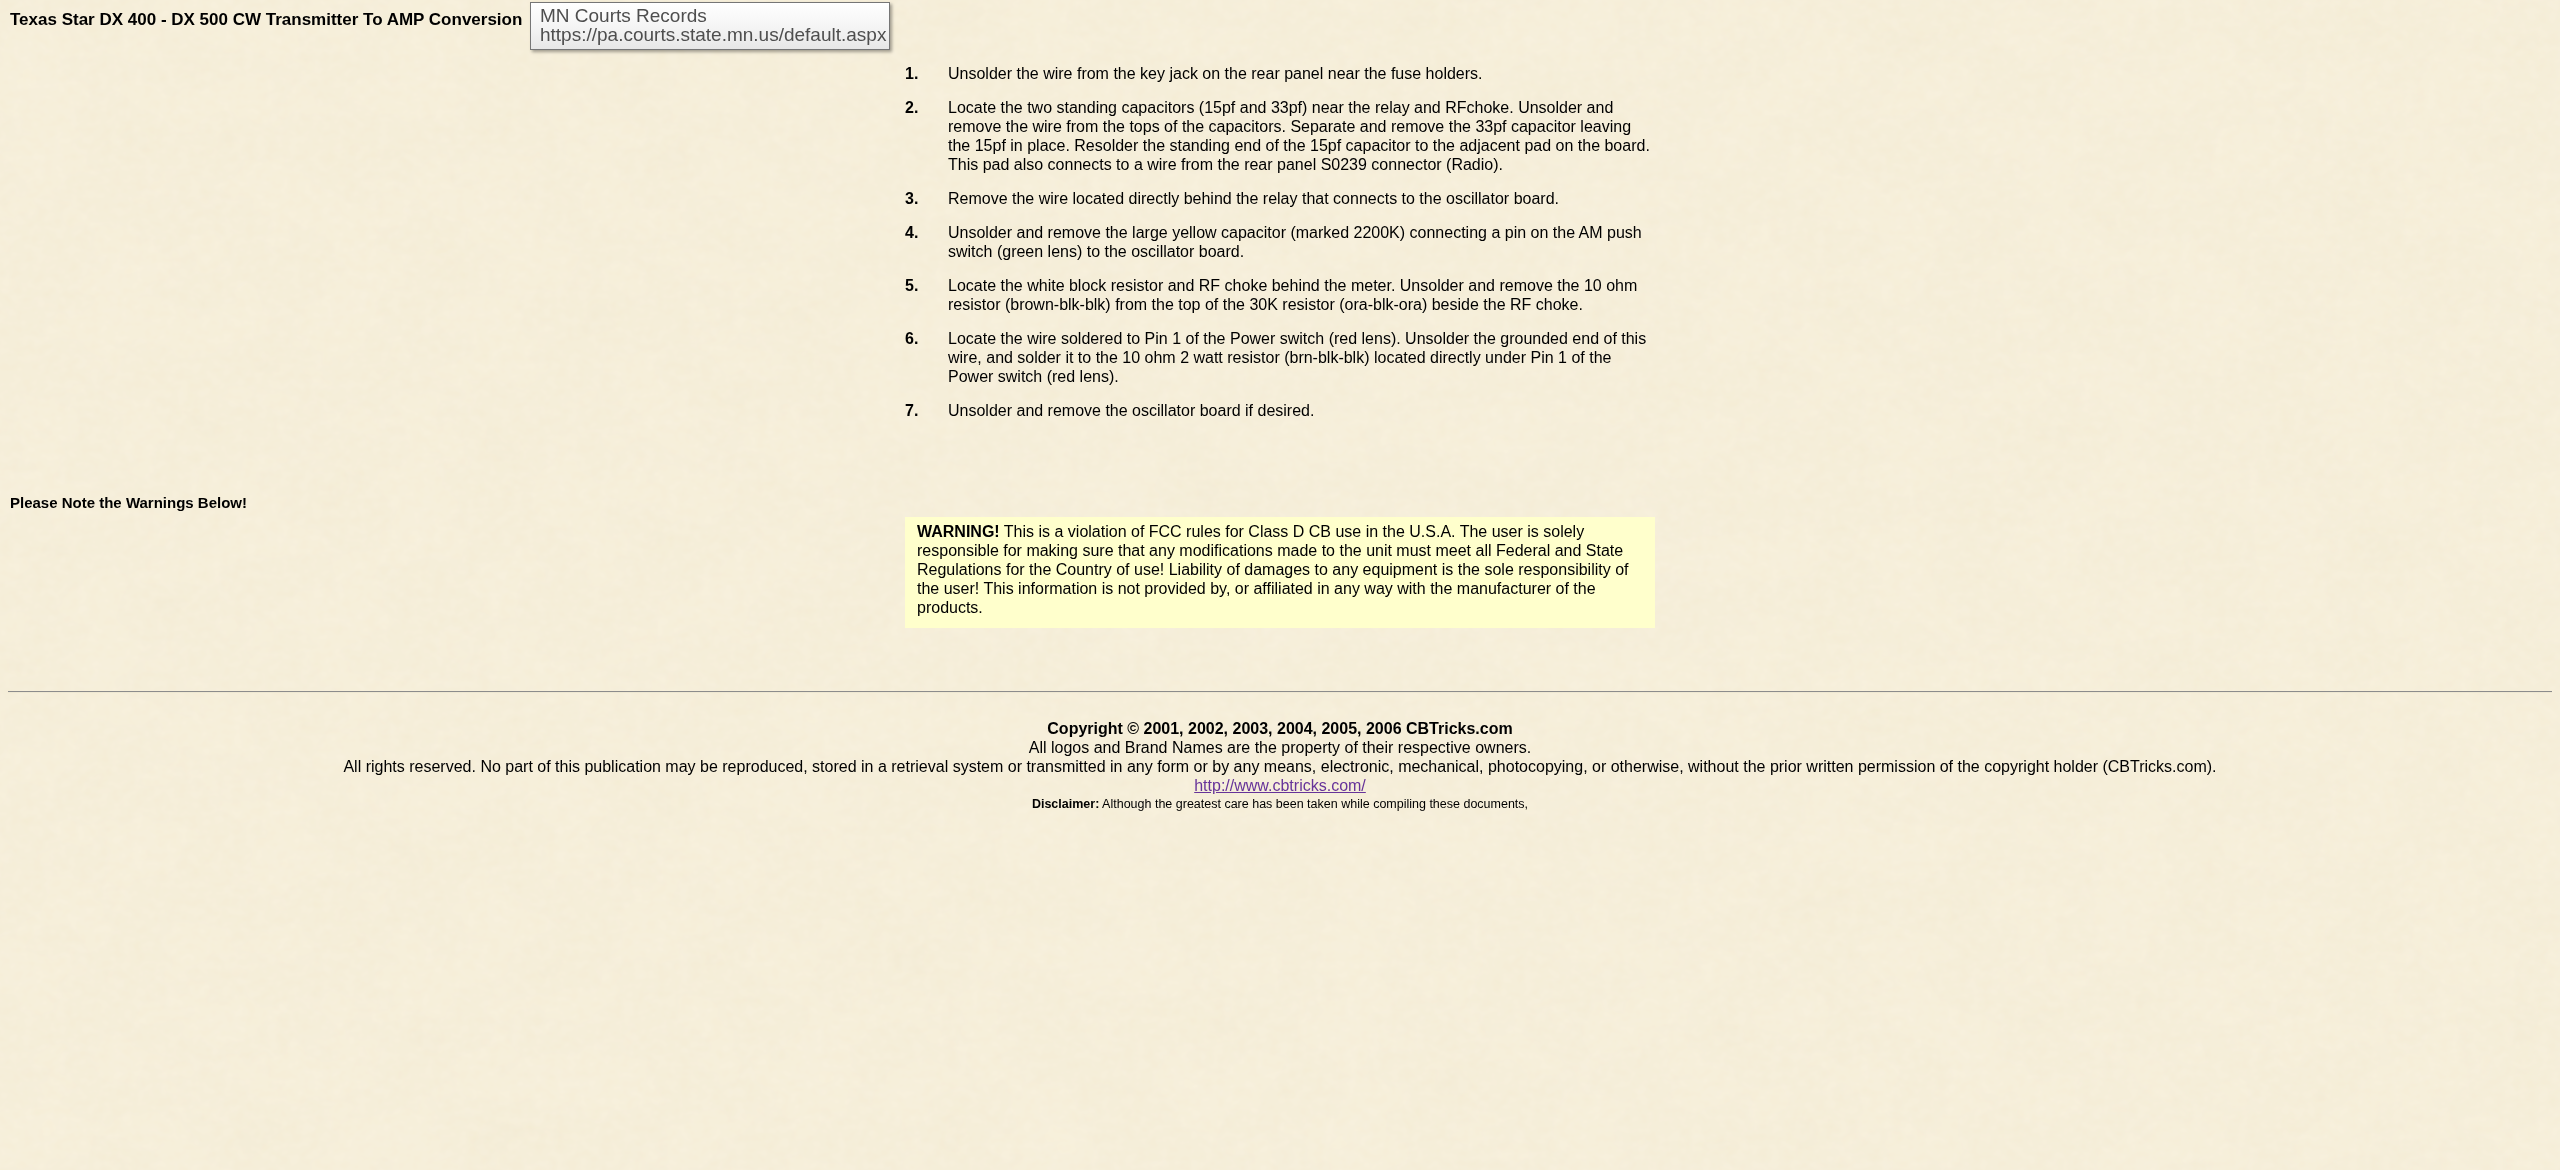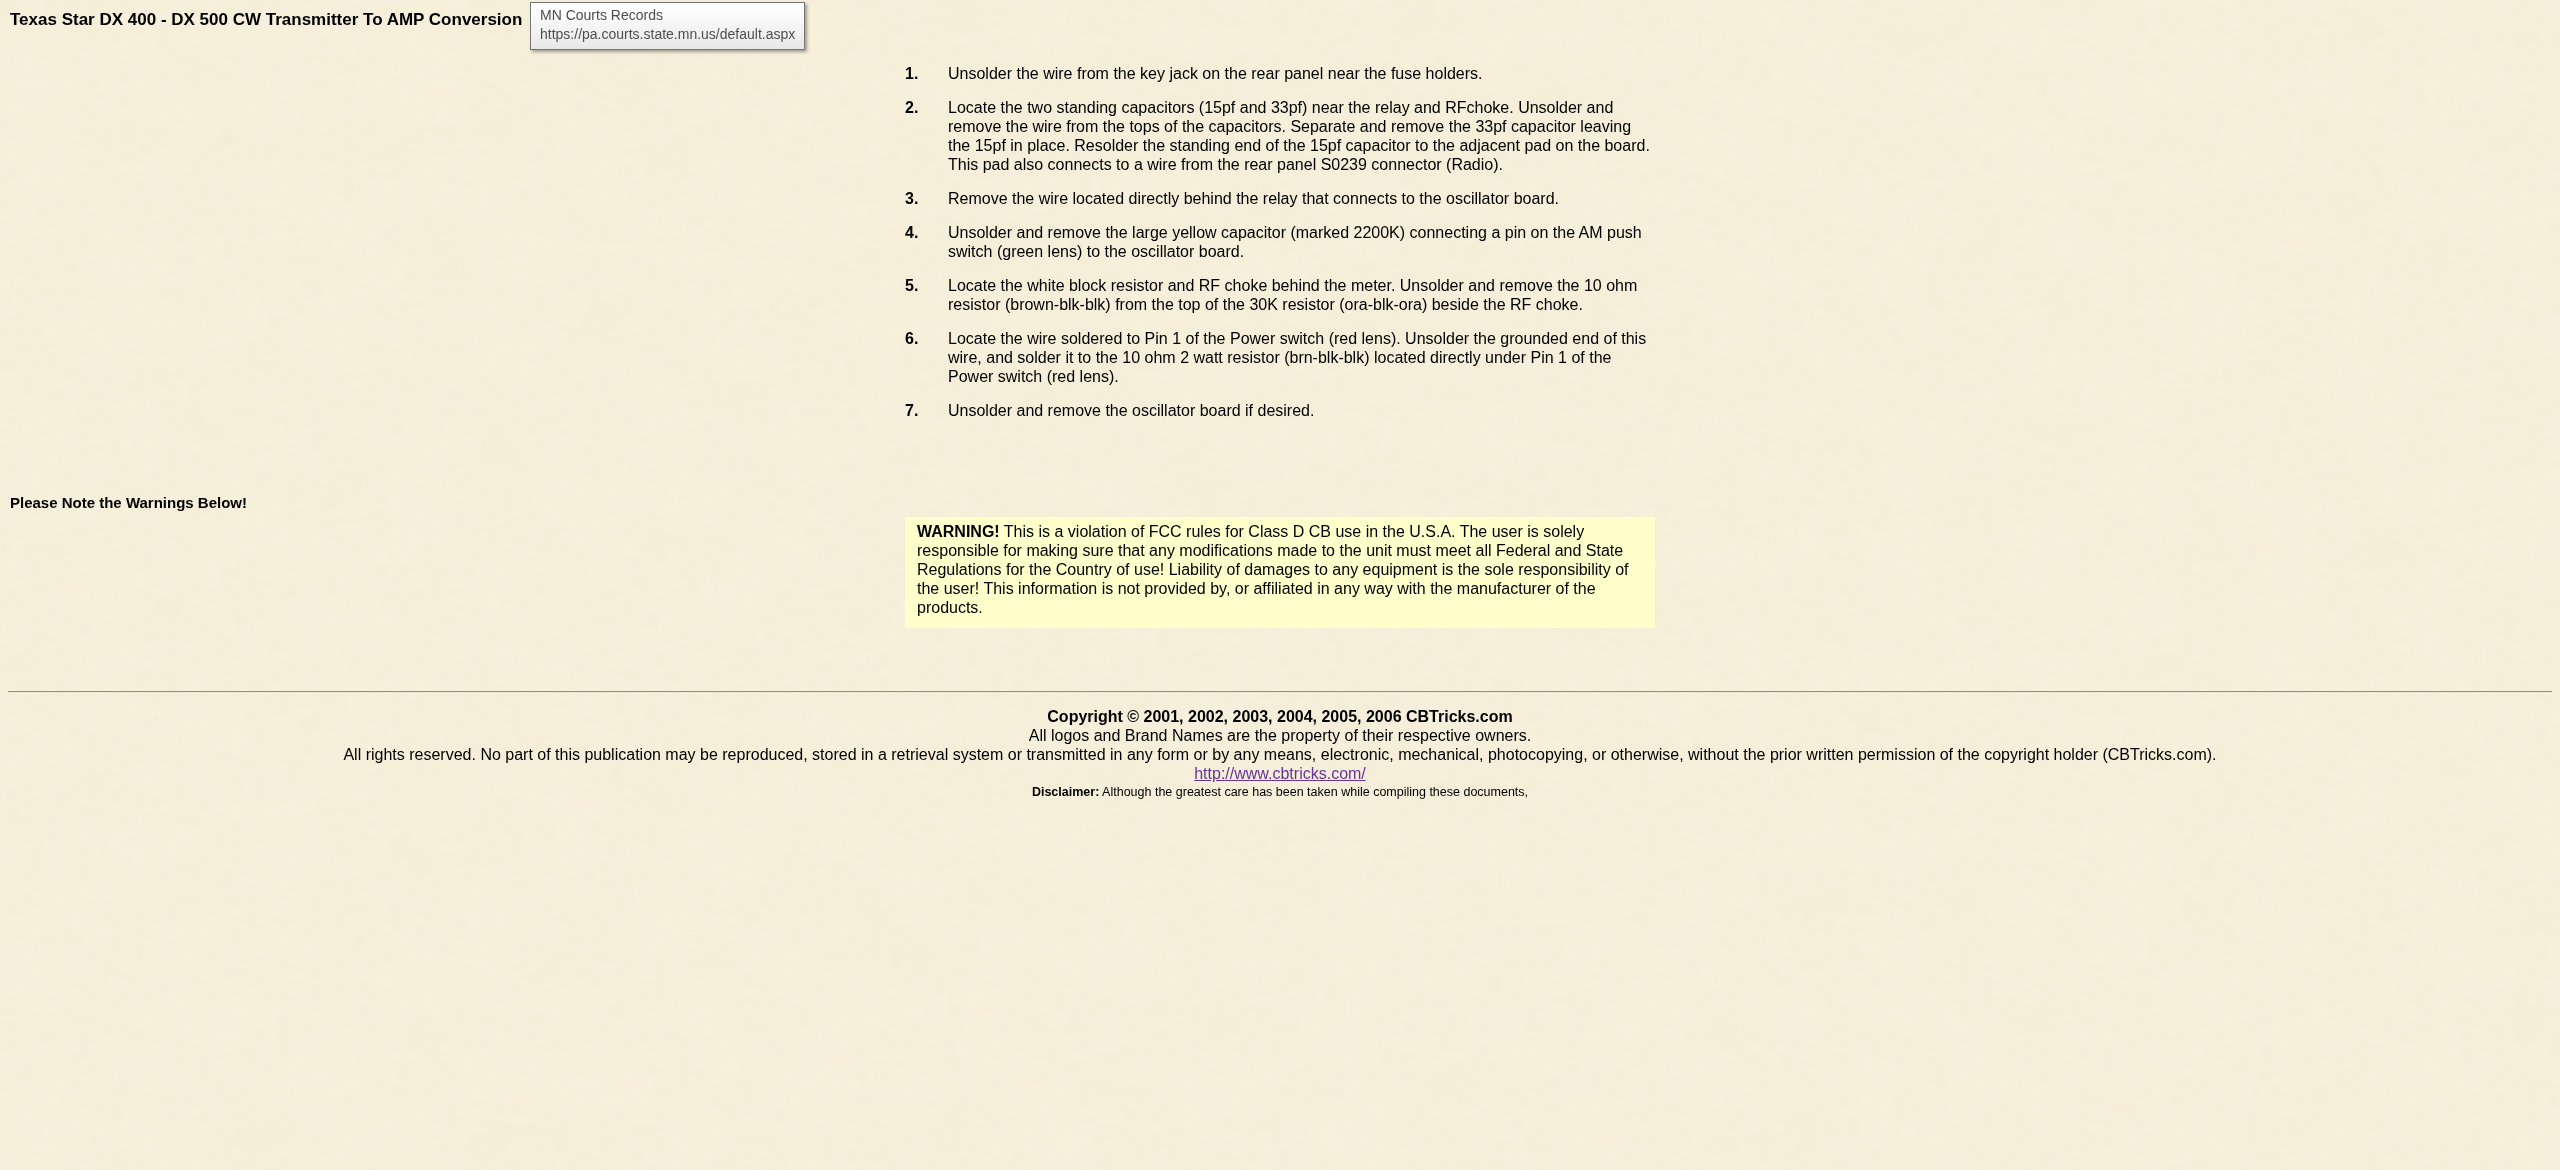--- a/index.html
+++ b/index.html
@@ -37,22 +37,22 @@
     font-weight: bold;
     white-space: nowrap;
   }
   .tooltip {
     position: absolute;
     top: 2px;
     left: 530px;
     background: linear-gradient(to bottom, #ffffff 0%, #f4f4f4 55%, #e7e7e7 100%);
     border: 1px solid #767676;
     box-shadow: 2px 2px 3px rgba(0,0,0,0.35);
-    padding: 3px 9px 5px 9px;
-    font-size: 14px;
+    padding: 3px 3px 5px 9px;
+    font-size: 19px;
     line-height: 19px;
     color: #4e4e4e;
     white-space: nowrap;
   }
   .content {
     width: 750px;
     margin: 0 auto;
     padding-top: 64px;
   }
   .item {
@@ -87,21 +87,21 @@
     font-weight: bold;
   }
   hr.footer-divider {
     margin: 63px 8px 0 8px;
     border: 0;
     height: 0;
     border-top: 1px solid #8c8c8c;
     border-bottom: 1px solid #efe8d2;
   }
   .footer {
-    margin-top: 14px;
+    margin-top: 26px;
     text-align: center;
     line-height: 19px;
   }
   .footer .copyright {
     font-weight: bold;
   }
   .footer a {
     color: #663399;
     text-decoration: underline;
   }

